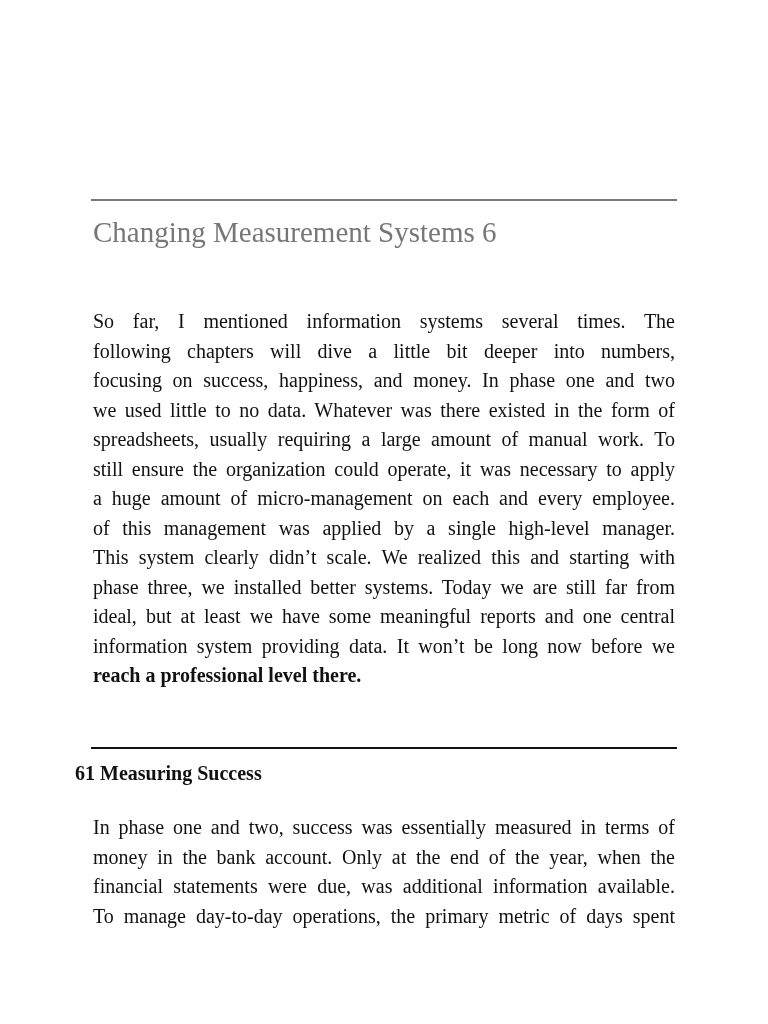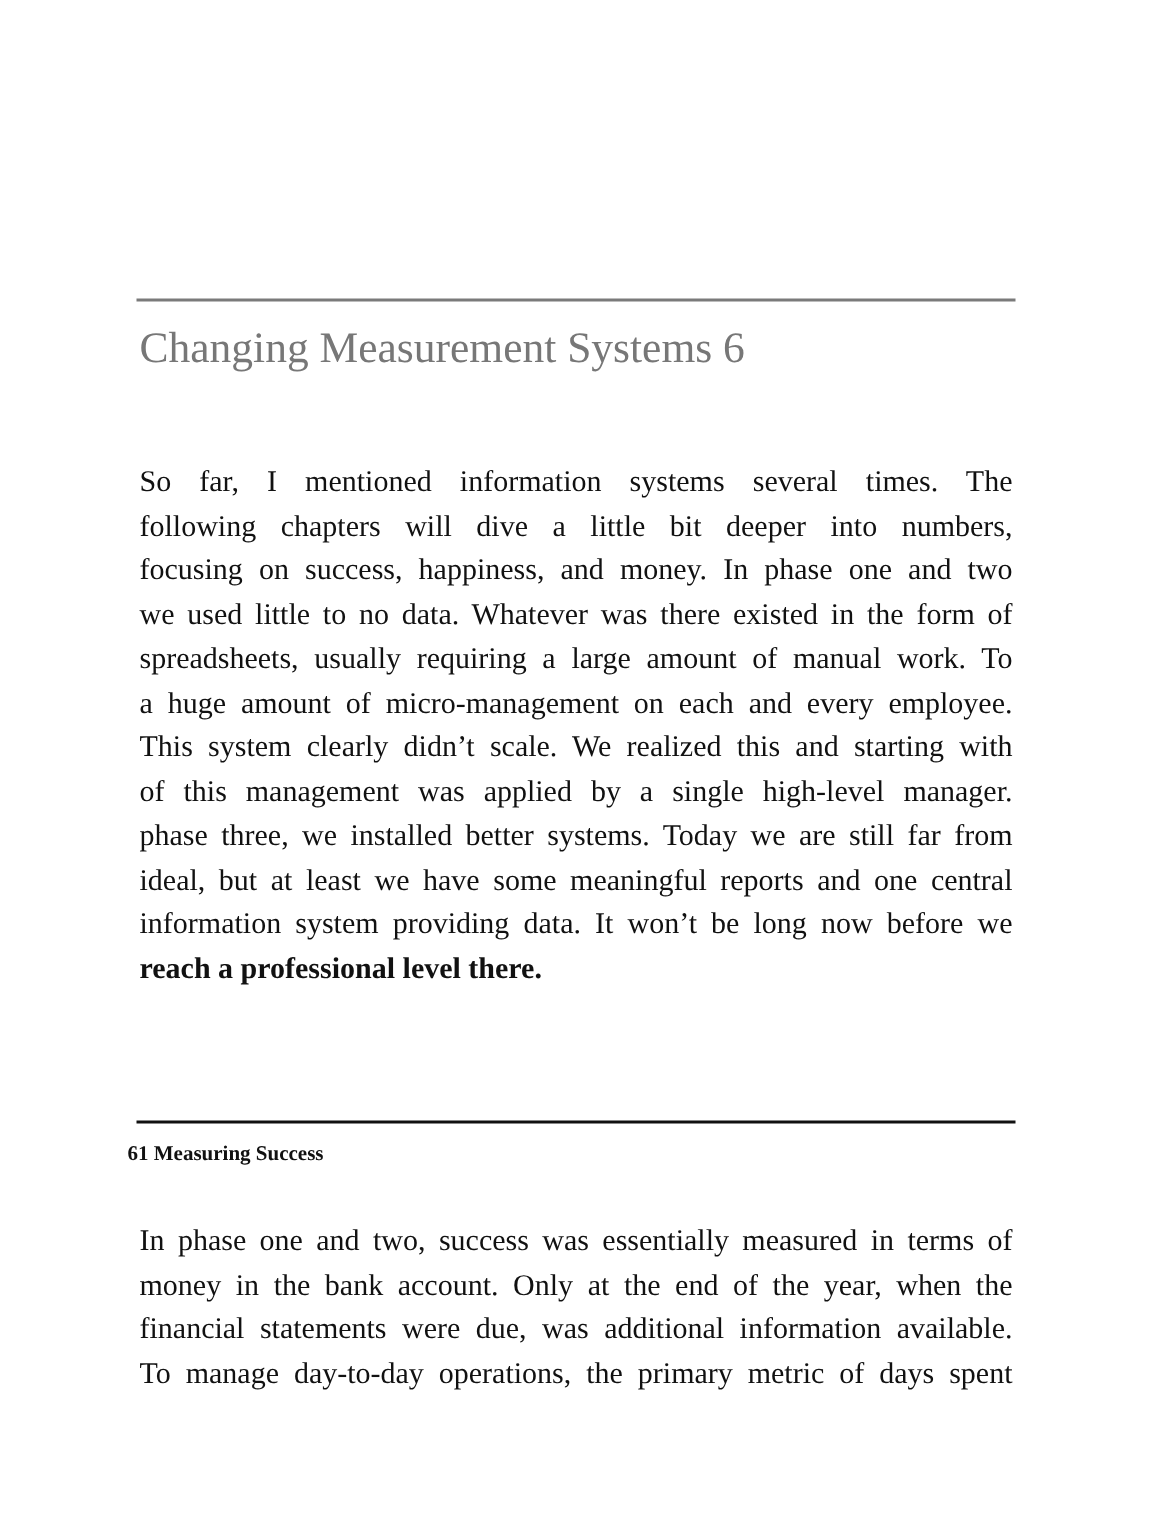--- a/index.html
+++ b/index.html
@@ -4,37 +4,38 @@
 <style>
   html, body { margin: 0; padding: 0; background: #ffffff; }
   body { width: 768px; height: 1024px; position: relative; overflow: hidden;
          font-family: "Liberation Serif", "DejaVu Serif", serif; color: #111; }
   .rule-top { position: absolute; left: 91px; top: 199px; width: 586px; height: 2px; background: #7a7a7a; }
   .chapter-title { position: absolute; left: 93px; top: 216px; font-size: 29px; font-weight: normal; color: #777; white-space: nowrap; }
   .para { position: absolute; left: 93px; width: 582px; font-size: 20px; }
   .line { height: 29.5px; line-height: 29.5px; white-space: nowrap; text-align: justify; text-align-last: justify; }
   .line.last { text-align-last: left; font-weight: bold; }
   .rule-mid { position: absolute; left: 91px; top: 747px; width: 586px; height: 2px; background: #111; }
-  .section-title { position: absolute; left: 85px; top: 762px; font-size: 14px; font-weight: bold; white-space: nowrap; }
+  .section-title { position: absolute; left: 75px; top: 762px; font-size: 20px; font-weight: bold; white-space: nowrap; }
 </style>
 </head>
 <body>
 
 <div class="rule-top"></div>
 <div class="chapter-title">Changing Measurement Systems 6</div>
 
 <div class="para" style="top:307px">
   <div class="line">So far, I mentioned information systems several times. The</div>
   <div class="line">following chapters will dive a little bit deeper into numbers,</div>
   <div class="line">focusing on success, happiness, and money. In phase one and two</div>
   <div class="line">we used little to no data. Whatever was there existed in the form of</div>
   <div class="line">spreadsheets, usually requiring a large amount of manual work. To</div>
+  <div class="line">still ensure the organization could operate, it was necessary to apply</div>
   <div class="line">a huge amount of micro-management on each and every employee.</div>
+  <div class="line">of this management was applied by a single high-level manager.</div>
   <div class="line">This system clearly didn’t scale. We realized this and starting with</div>
-  <div class="line">of this management was applied by a single high-level manager.</div>
   <div class="line">phase three, we installed better systems. Today we are still far from</div>
   <div class="line">ideal, but at least we have some meaningful reports and one central</div>
   <div class="line">information system providing data. It won’t be long now before we</div>
   <div class="line last">reach a professional level there.</div>
 </div>
 
 <div class="rule-mid"></div>
 <div class="section-title">61 Measuring Success</div>
 
 <div class="para" style="top:813px">

